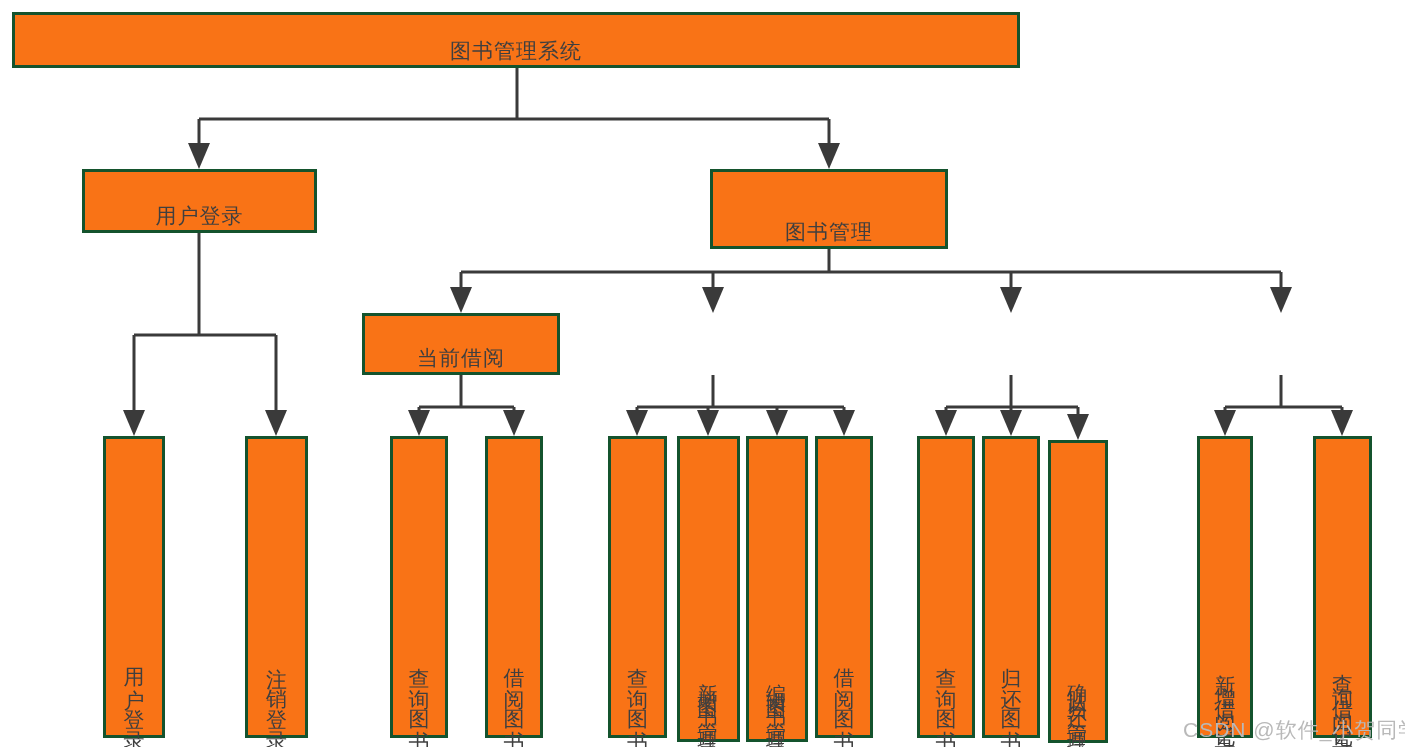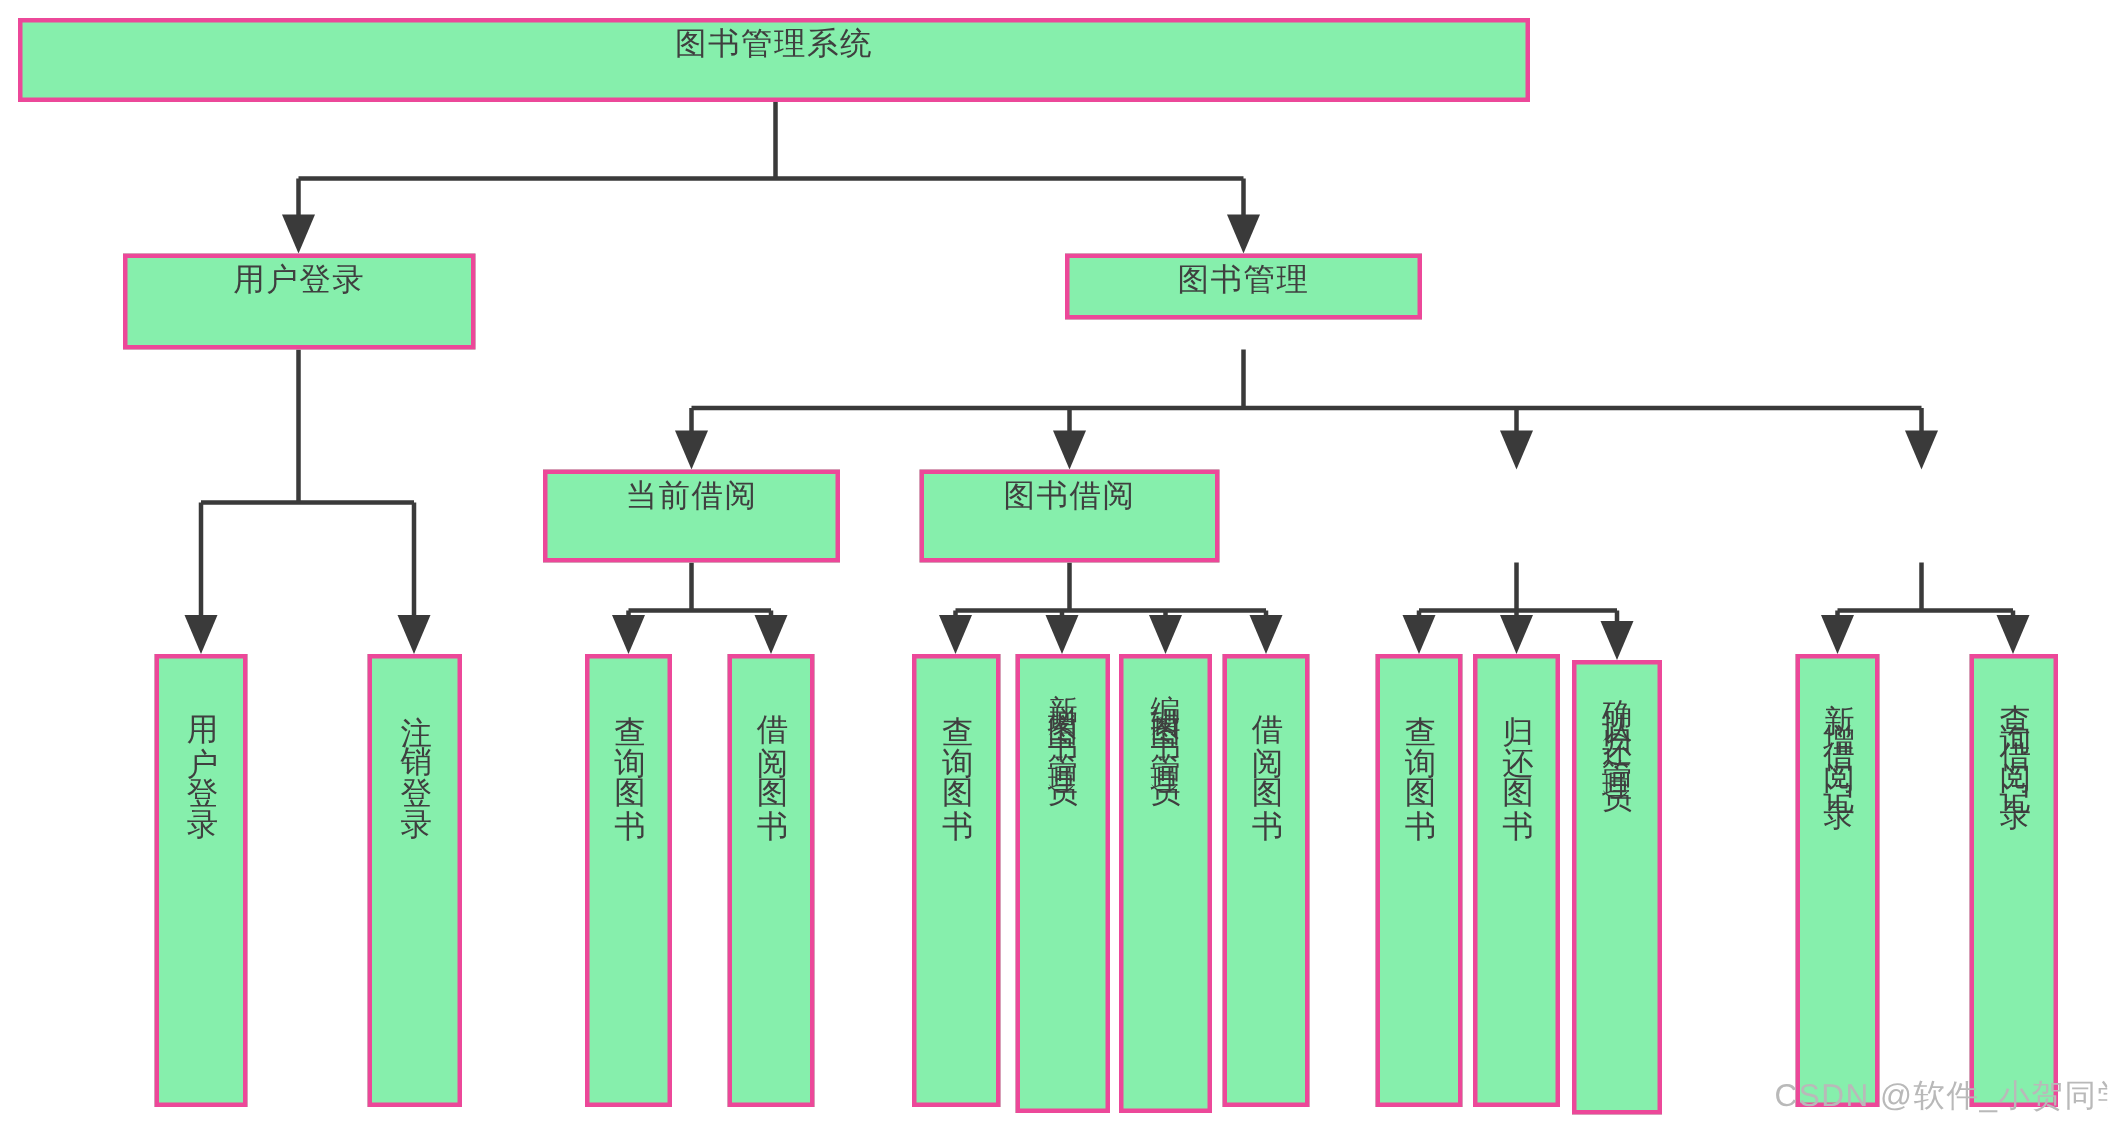--- a/index.html
+++ b/index.html
@@ -7,24 +7,24 @@
     position:relative;
     width:1405px;height:747px;
     background:#ffffff;
     font-family:"Liberation Sans","DejaVu Sans",sans-serif;
     overflow:hidden;
   }
   .connectors{position:absolute;left:0;top:0;z-index:1;}
   .node{
     position:absolute;
     box-sizing:border-box;
-    border:3px solid #ec4899;
-    background:#86efac;
+    border:3px solid #14532d;
+    background:#f97316;
     display:flex;
-    align-items:flex-start;
+    align-items:flex-end;
     justify-content:center;
     z-index:2;
   }
   .lbl{
     color:#3f3f3f;
     font-size:21px;
     letter-spacing:1px;
     white-space:nowrap;
   }
   .vnode .lbl{
@@ -86,29 +86,26 @@
     <polygon points="1331,410 1353,410 1342,436" fill="#3a3a3a"></polygon>
   </svg>
 
   <div class="node" style="left:12px;top:12px;width:1008px;height:56px">
     <span class="lbl">图书管理系统</span>
   </div>
 
   <div class="node" style="left:82px;top:169px;width:235px;height:64px">
     <span class="lbl">用户登录</span>
   </div>
-  <div class="node" style="left:710px;top:169px;width:238px;height:44px">
+  <div class="node" style="left:710px;top:169px;width:238px;height:80px">
     <span class="lbl">图书管理</span>
   </div>
 
   <div class="node" style="left:362px;top:313px;width:198px;height:62px">
     <span class="lbl">当前借阅</span>
-  </div>
-  <div class="node" style="left:613px;top:313px;width:200px;height:62px">
-    <span class="lbl">图书借阅</span>
   </div>
 
   <div class="node vnode" style="left:103px;top:436px;width:62px;height:302px">
     <span class="lbl v4">用户登录</span>
   </div>
   <div class="node vnode" style="left:245px;top:436px;width:63px;height:302px">
     <span class="lbl v4">注销登录</span>
   </div>
 
   <div class="node vnode" style="left:390px;top:436px;width:58px;height:302px">

